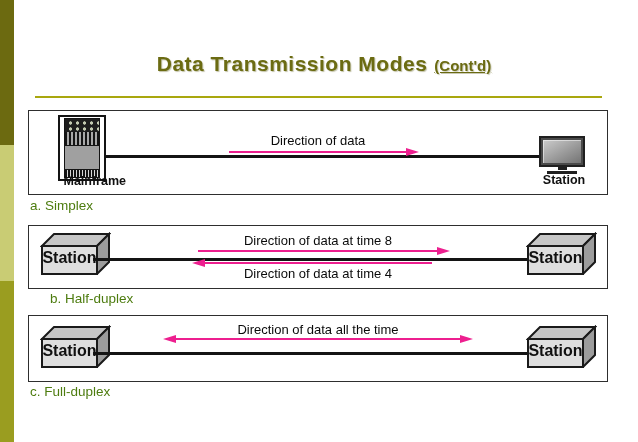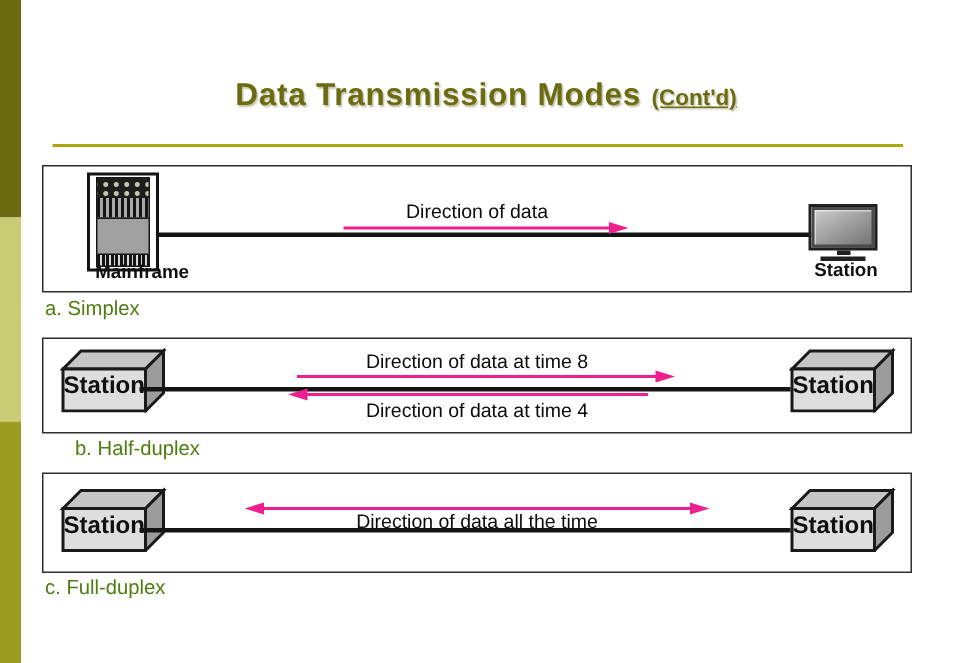--- a/index.html
+++ b/index.html
@@ -34,21 +34,21 @@
   .caption { position:absolute; left:30px; font-size:13.5px; font-weight:normal; color:#4d7c0f; }
   .cap-a { top:198px; } .cap-b { top:291px;margin-left:20px; } .cap-c { top:384px; }
 
   .hline { position:absolute; height:3px; background:#141414; }
   .hline-a { left:75px;  top:44px; width:437px; }
   .hline-b { left:64px;  top:32px; width:434px; }
   .hline-c { left:64px;  top:36px; width:434px; }
 
   .arrow-label { position:absolute; left:0; right:0; text-align:center;
                  font-size:13px; font-weight:normal; color:#0a0a0a; }
-  .al-a  { top:22px; } .al-b1 { top:7px; } .al-b2 { top:40px; } .al-c { top:6px;margin-top:18px; }
+  .al-a  { top:22px; } .al-b1 { top:7px; } .al-b2 { top:40px; } .al-c { top:6px; }
 
   .parrow { position:absolute; left:50%; height:2px; background:var(--color-arrow,#ed1f8f); }
   .pa-a  { top:40px; width:178px; margin-left:-89px;  }
   .pa-b1 { top:24px; width:240px; margin-left:-120px; }
   .pa-b2 { top:36px; width:228px; margin-left:-114px; }
   .pa-c  { top:22px; width:286px; margin-left:-143px; }
   .head-right::after { content:""; position:absolute; right:-12px; top:-3px;
     border-top:4px solid transparent; border-bottom:4px solid transparent;
     border-left:13px solid var(--color-arrow,#ed1f8f); }
   .head-left::before { content:""; position:absolute; left:-12px; top:-3px;

